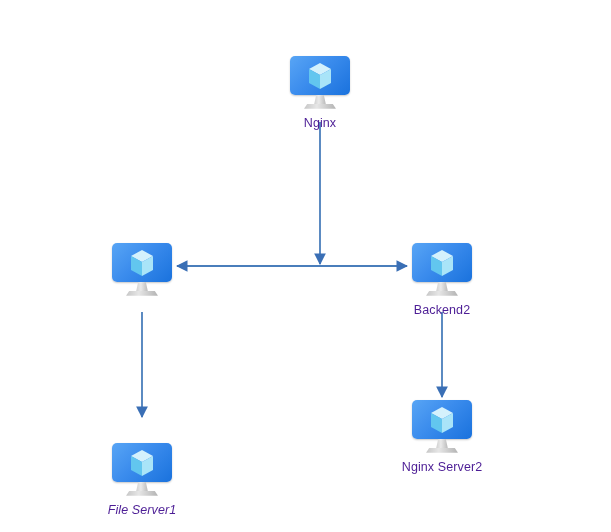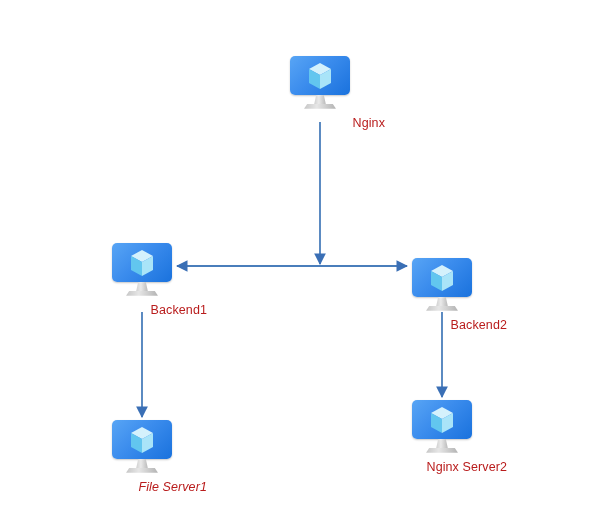--- a/index.html
+++ b/index.html
@@ -62,23 +62,23 @@
     height: 6px;
     background: linear-gradient(to right, #c6c6c6, #e6e6e6 40%, #b3b3b3);
     border-radius: 3px / 2px;
     clip-path: polygon(10% 0%, 90% 0%, 100% 80%, 0% 80%);
   }
   .node-label {
     position: absolute;
     top: 60px;
     left: -20px;
     width: 130px;
-    text-align: right;
+    text-align: center;
     font-size: 12.5px;
-    color: #b91c1c;
+    color: #4c1d95;
     letter-spacing: 0.1px;
     white-space: nowrap;
   }
   svg.edges {
     position: absolute;
     left: 0;
     top: 0;
     width: 611px;
     height: 532px;
     pointer-events: none;
@@ -125,39 +125,38 @@
       <div class="screen">
         <svg class="cube" viewBox="0 0 24 27">
           <polygon points="12,0 23,6 12,12 1,6" fill="#d4f1fc"></polygon>
           <polygon points="1,6 12,12 12,26 1,20" fill="#62c6ef"></polygon>
           <polygon points="23,6 12,12 12,26 23,20" fill="#a9e4f8"></polygon>
         </svg>
       </div>
       <div class="neck"></div>
       <div class="base"></div>
     </div>
-    <div class="node-label">Backend1</div>
   </div>
 
-  <div class="node" style="left:397px; top:243px;margin-top:15px;">
+  <div class="node" style="left:397px; top:243px;">
     <div class="node-icon">
       <div class="screen">
         <svg class="cube" viewBox="0 0 24 27">
           <polygon points="12,0 23,6 12,12 1,6" fill="#d4f1fc"></polygon>
           <polygon points="1,6 12,12 12,26 1,20" fill="#62c6ef"></polygon>
           <polygon points="23,6 12,12 12,26 23,20" fill="#a9e4f8"></polygon>
         </svg>
       </div>
       <div class="neck"></div>
       <div class="base"></div>
     </div>
     <div class="node-label">Backend2</div>
   </div>
 
-  <div class="node" style="left:97px; top:420px;font-style:italic;">
+  <div class="node" style="left:97px; top:443px;font-style:italic;">
     <div class="node-icon">
       <div class="screen">
         <svg class="cube" viewBox="0 0 24 27">
           <polygon points="12,0 23,6 12,12 1,6" fill="#d4f1fc"></polygon>
           <polygon points="1,6 12,12 12,26 1,20" fill="#62c6ef"></polygon>
           <polygon points="23,6 12,12 12,26 23,20" fill="#a9e4f8"></polygon>
         </svg>
       </div>
       <div class="neck"></div>
       <div class="base"></div>

